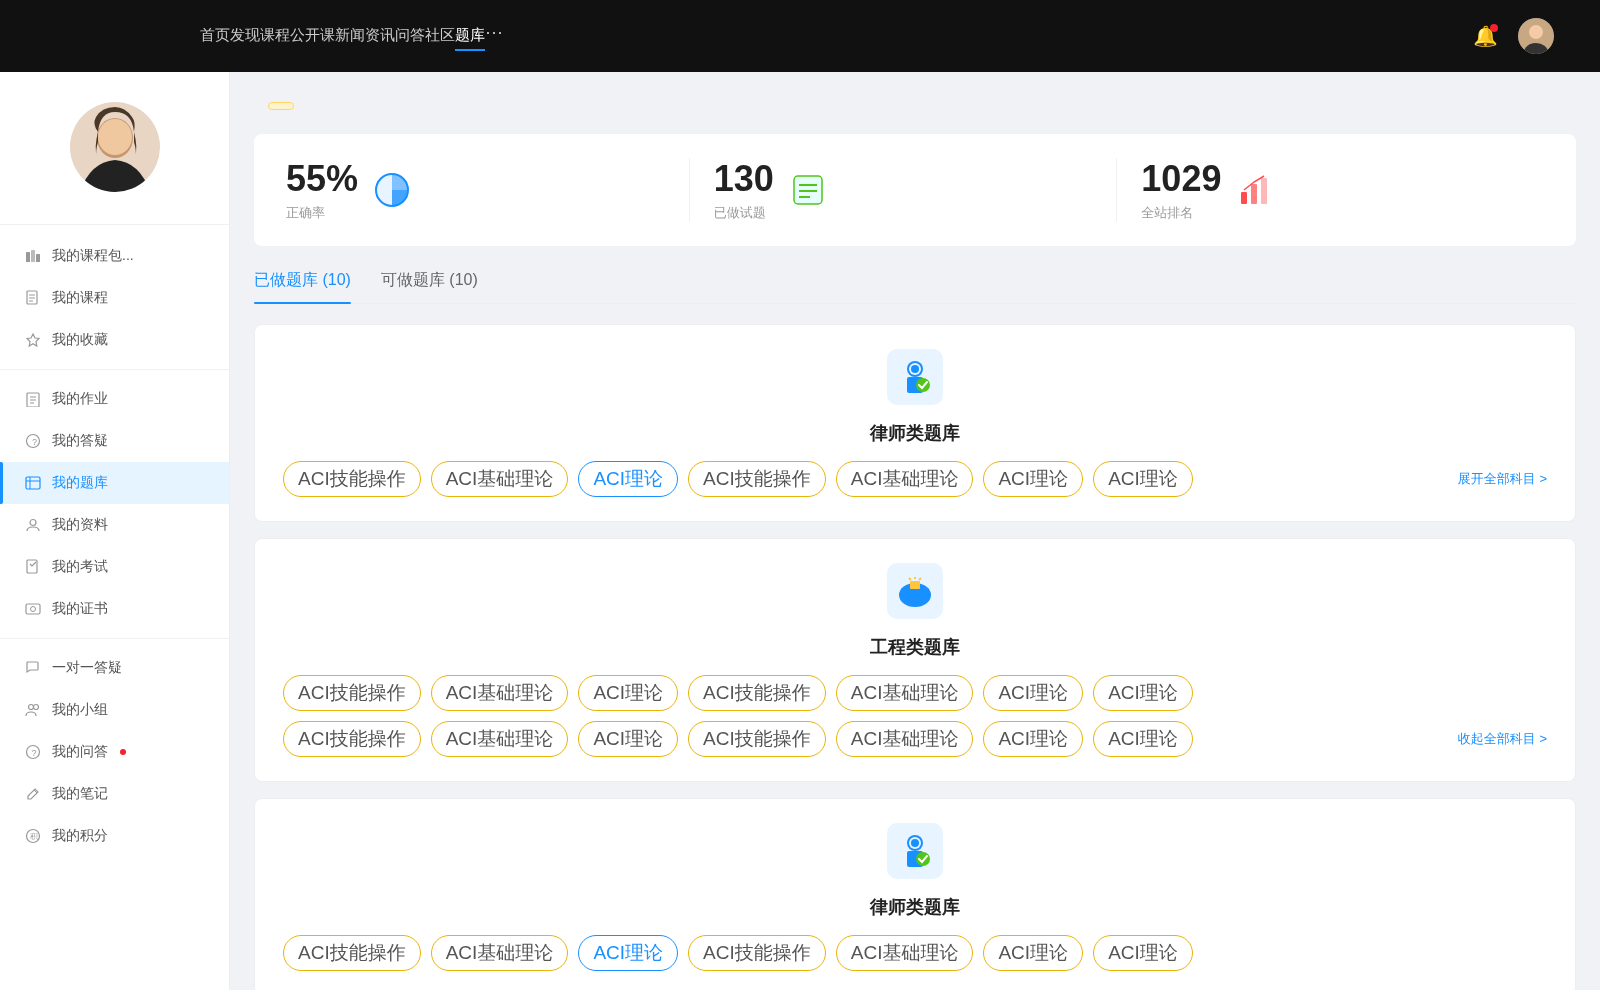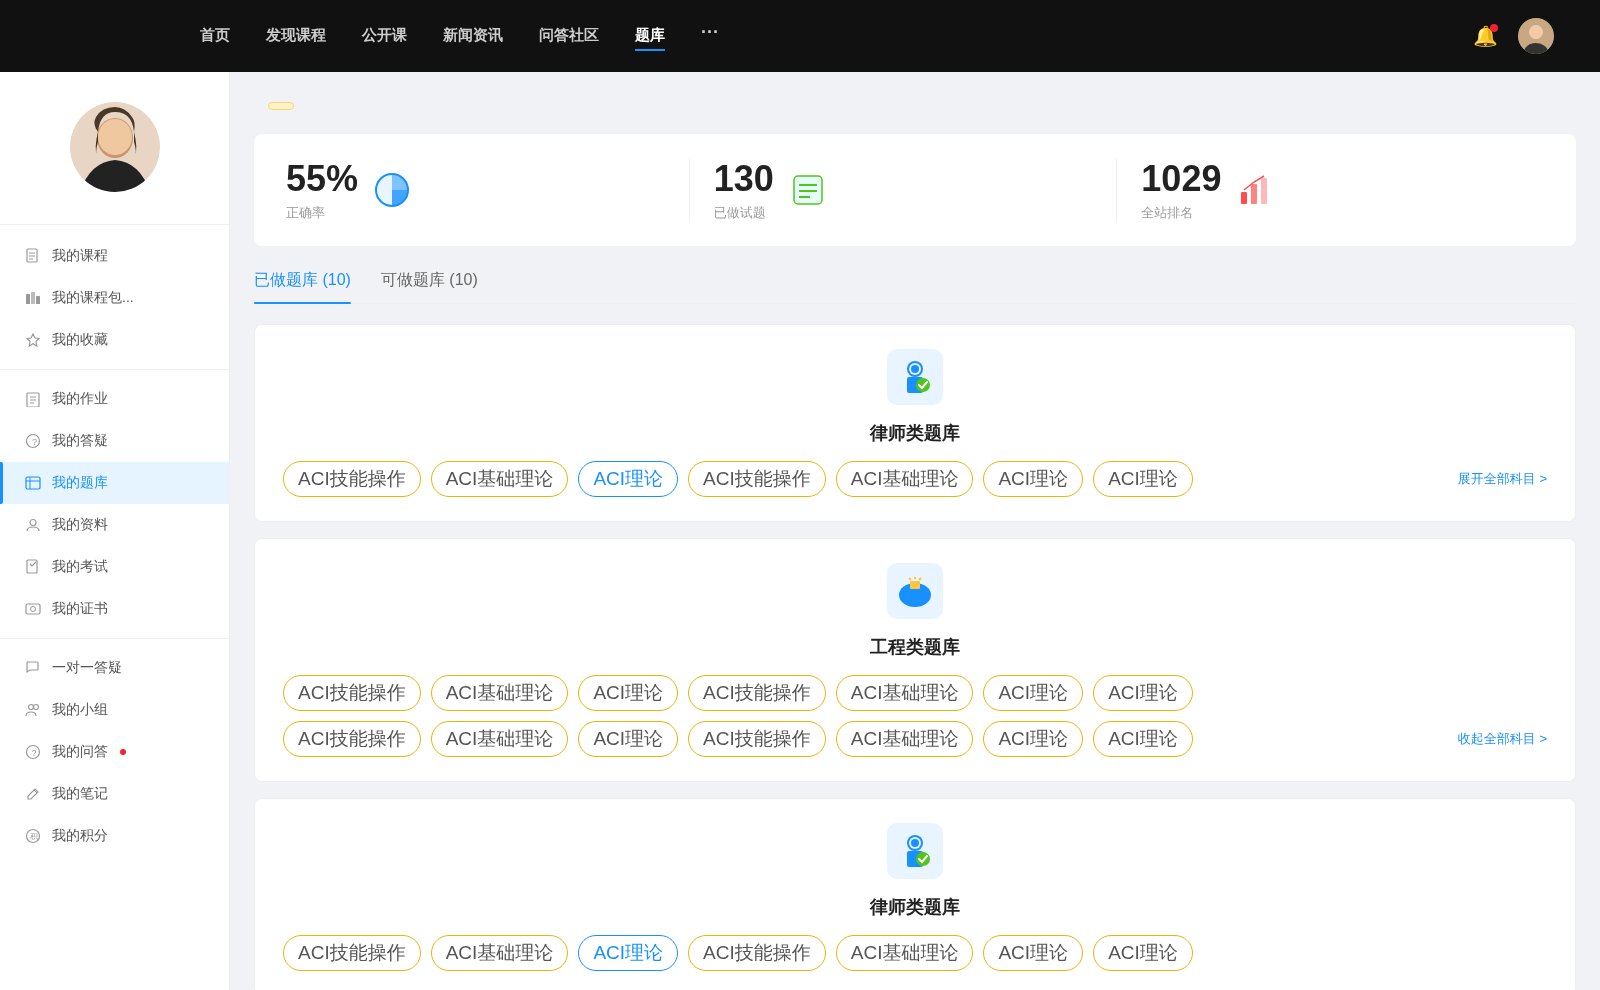--- a/index.html
+++ b/index.html
@@ -4,21 +4,21 @@
   <style>
     * { box-sizing: border-box; margin: 0; padding: 0; }
     body { font-family: -apple-system, BlinkMacSystemFont, 'PingFang SC', 'Microsoft YaHei', sans-serif; background: #f0f2f5; min-height: 990px; }
 
     
     .navbar {
       background: #111; height: 72px; display: flex; align-items: center;
       padding: 0 40px; position: fixed; top: 0; left: 0; right: 0; z-index: 100;
     }
     .navbar-logo { color: #fff; font-size: 28px; font-weight: bold; letter-spacing: 2px; margin-right: 60px; min-width: 100px; }
-    .nav-links { display: flex; gap: 36px; flex: 1; font-weight: bold; }
+    .nav-links { display: flex; flex: 1; }
     .nav-link { color: #ccc; font-size: 15px; cursor: pointer; text-decoration: none; padding: 4px 0; position: relative; }
     .nav-link.active { color: #fff; border-bottom: 2px solid #1890ff; }
     .nav-more { color: #ccc; font-size: 18px; cursor: pointer; }
     .nav-right { display: flex; align-items: center; gap: 20px; margin-left: auto; }
     .app-download { color: #ccc; font-size: 14px; cursor: pointer; }
     .bell-icon { color: #ccc; font-size: 20px; cursor: pointer; position: relative; }
     .bell-dot { width: 8px; height: 8px; background: #f5222d; border-radius: 50%; position: absolute; top: 0; right: 0; }
     .avatar-wrapper { display: flex; align-items: center; gap: 6px; cursor: pointer; }
     .avatar-img { width: 36px; height: 36px; border-radius: 50%; background: #888; overflow: hidden; display: flex; align-items: center; justify-content: center; }
     .avatar-img svg { width: 36px; height: 36px; }
@@ -155,37 +155,37 @@
           <path d="M64 30 Q68 45 65 55 Q67 50 64 40Z" fill="#4a3728"></path>
         </svg>
       </div>
       <div class="user-name"></div>
       <div class="user-motto"></div>
     </div>
     <div class="sidebar-menu" id="sidebar-menu">
         <div class="sidebar-item">
           <span class="sidebar-icon">
             <svg width="16" height="16" viewBox="0 0 16 16" fill="none">
+              <rect x="1" y="4" width="4" height="10" rx="0.5" fill="#999"></rect>
+              <rect x="6" y="2" width="4" height="12" rx="0.5" fill="#bbb"></rect>
+              <rect x="11" y="6" width="4" height="8" rx="0.5" fill="#999"></rect>
+            </svg>
+          </span>
+          <span>我的课程包...</span>
+        </div>
+        <div class="sidebar-item">
+          <span class="sidebar-icon">
+            <svg width="16" height="16" viewBox="0 0 16 16" fill="none">
               <rect x="2" y="1" width="10" height="13" rx="1" stroke="#999" stroke-width="1.2"></rect>
               <line x1="4" y1="5" x2="10" y2="5" stroke="#999" stroke-width="1"></line>
               <line x1="4" y1="8" x2="10" y2="8" stroke="#999" stroke-width="1"></line>
               <line x1="4" y1="11" x2="8" y2="11" stroke="#999" stroke-width="1"></line>
             </svg>
           </span>
           <span>我的课程</span>
-        </div>
-        <div class="sidebar-item">
-          <span class="sidebar-icon">
-            <svg width="16" height="16" viewBox="0 0 16 16" fill="none">
-              <rect x="1" y="4" width="4" height="10" rx="0.5" fill="#999"></rect>
-              <rect x="6" y="2" width="4" height="12" rx="0.5" fill="#bbb"></rect>
-              <rect x="11" y="6" width="4" height="8" rx="0.5" fill="#999"></rect>
-            </svg>
-          </span>
-          <span>我的课程包...</span>
         </div>
         <div class="sidebar-item">
           <span class="sidebar-icon">
             <svg width="16" height="16" viewBox="0 0 16 16" fill="none">
               <polygon points="8,2 10,6 14,6.5 11,9.5 11.8,14 8,11.8 4.2,14 5,9.5 2,6.5 6,6" stroke="#999" stroke-width="1.2" fill="none"></polygon>
             </svg>
           </span>
           <span>我的收藏</span>
         </div>
         <div class="sidebar-divider"></div>

